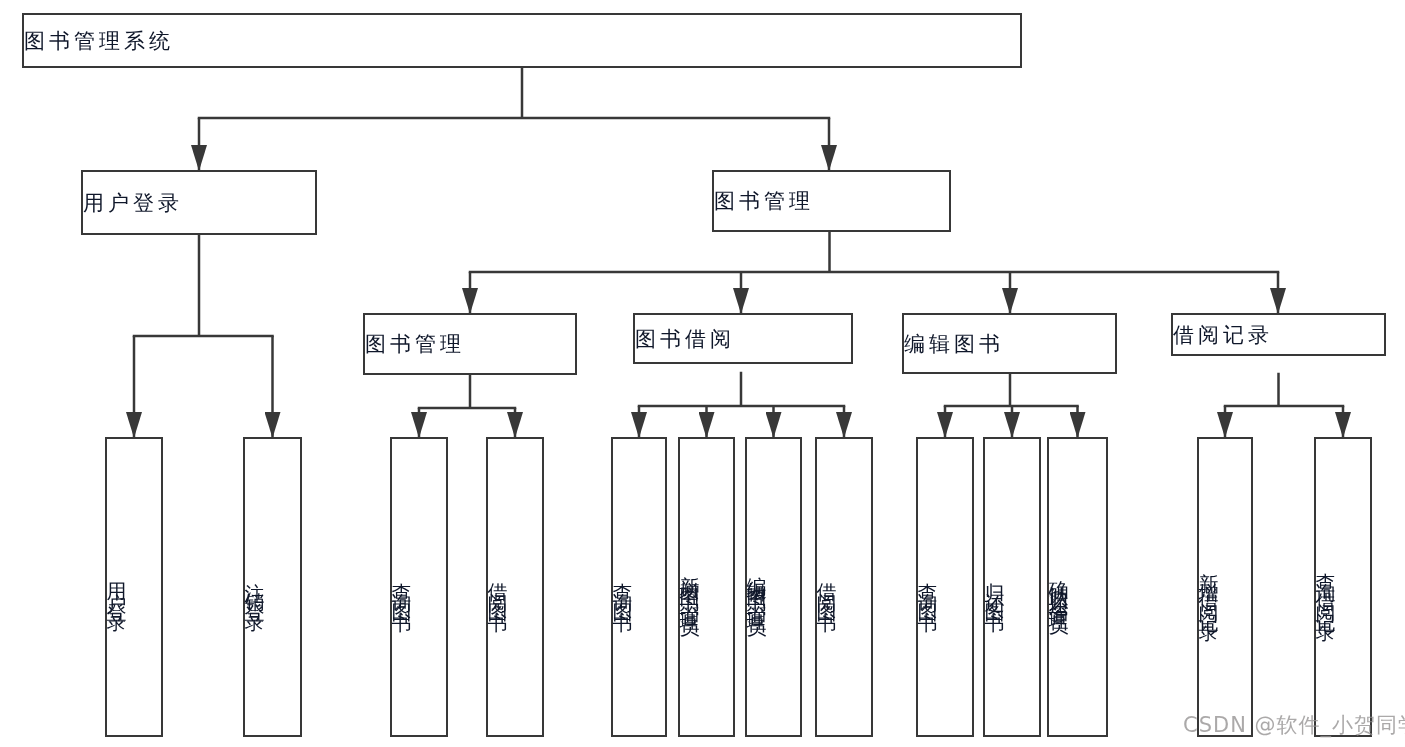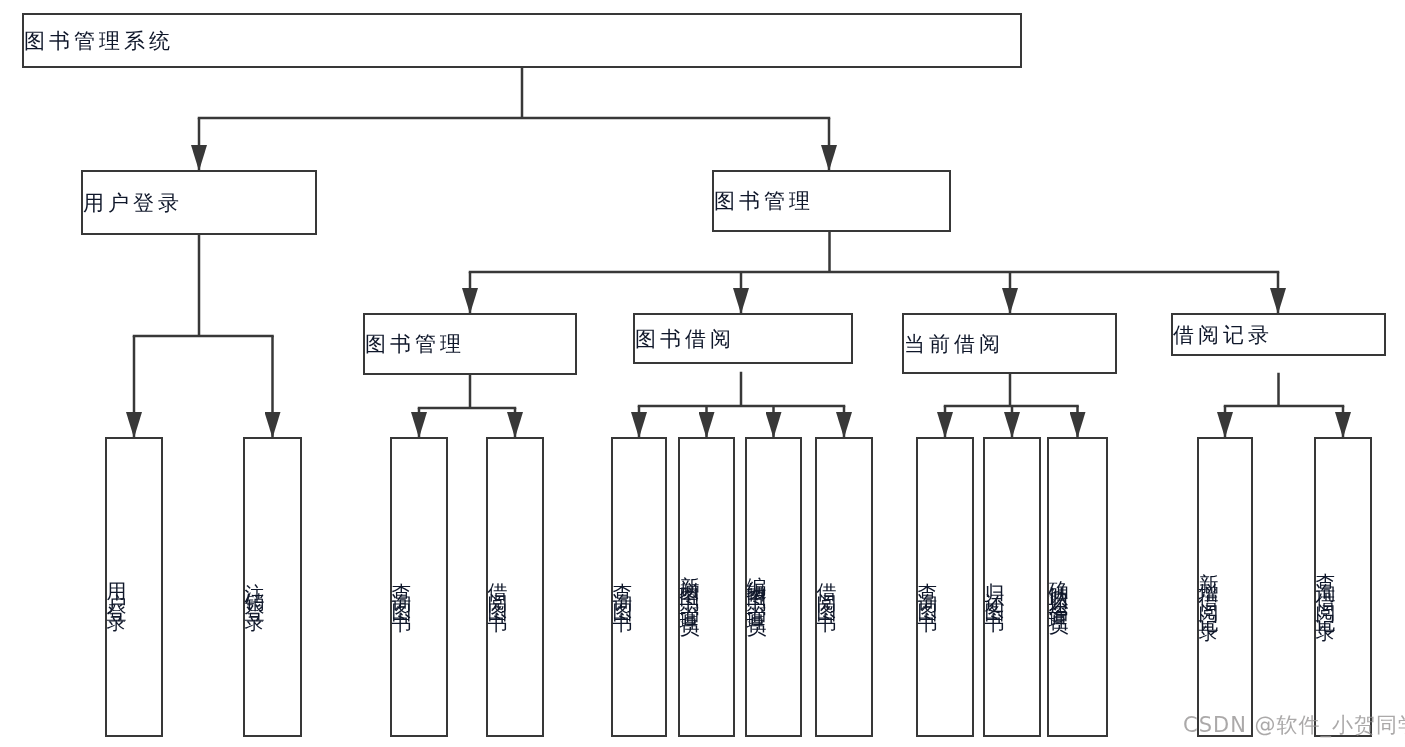--- a/index.html
+++ b/index.html
@@ -77,21 +77,21 @@
     <span>图书管理</span>
   </div>
 
   <div class="box hbox" style="left:363px;top:313px;width:214px;height:62px">
     <span>图书管理</span>
   </div>
   <div class="box hbox" style="left:633px;top:313px;width:220px;height:51px">
     <span>图书借阅</span>
   </div>
   <div class="box hbox" style="left:902px;top:313px;width:215px;height:61px">
-    <span>当前借阅</span>
+    <span>编辑图书</span>
   </div>
   <div class="box hbox" style="left:1171px;top:313px;width:215px;height:43px">
     <span>借阅记录</span>
   </div>
 
   <div class="box vbox" style="left:105px;top:437px;width:58px;height:300px">
     <span class="vtext">用户登录</span>
   </div>
   <div class="box vbox" style="left:243px;top:437px;width:59px;height:300px">
     <span class="vtext">注销登录</span>

